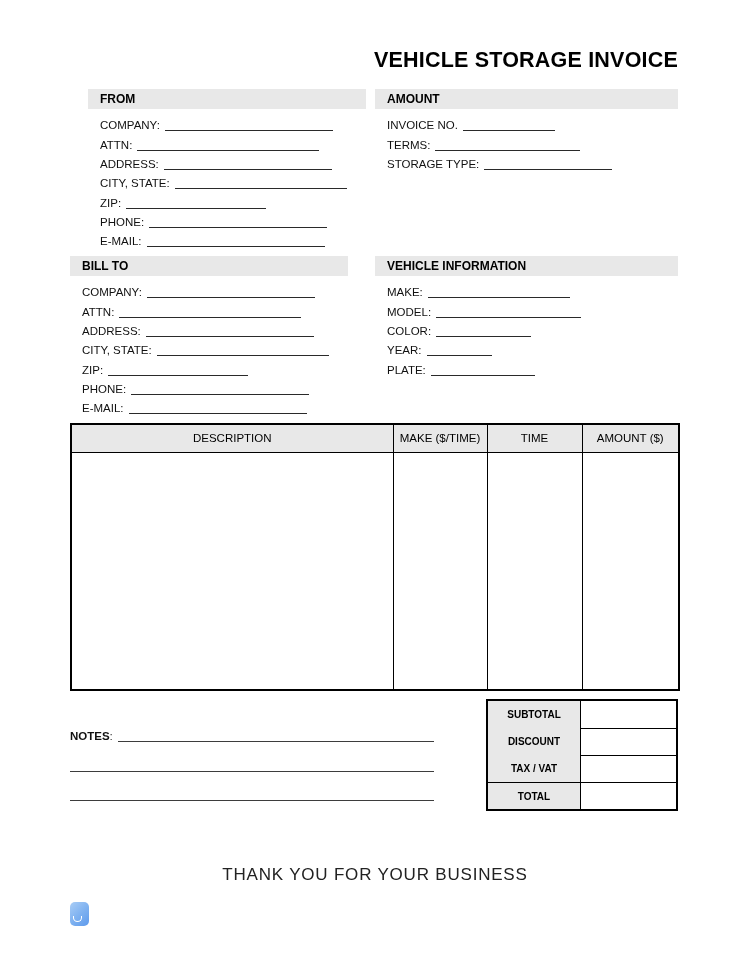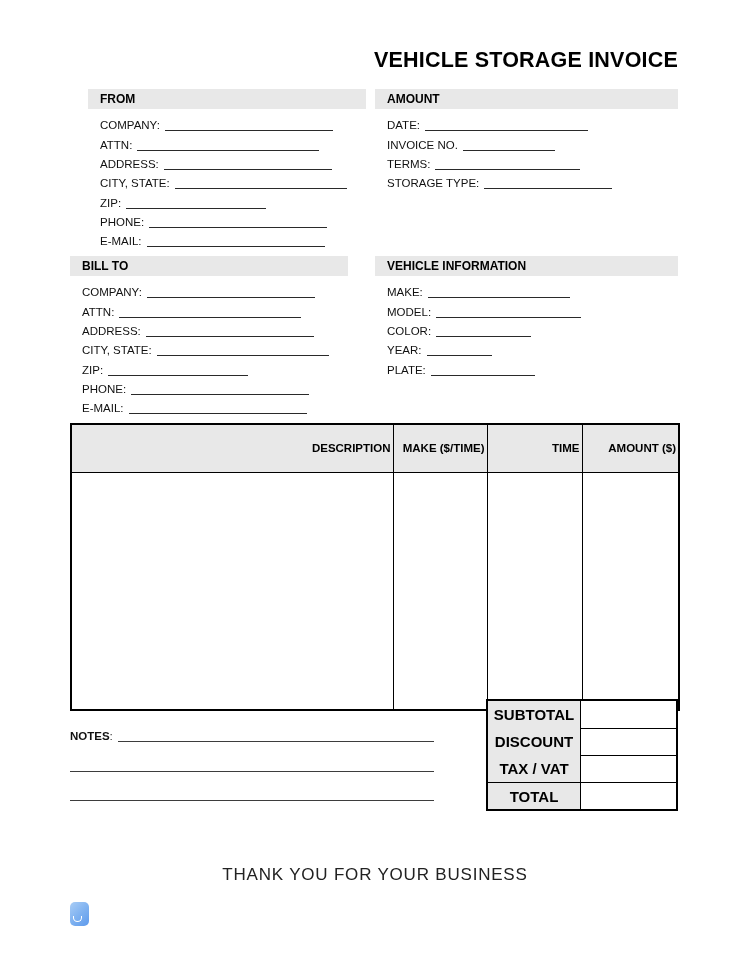--- a/index.html
+++ b/index.html
@@ -53,46 +53,46 @@
   }
   
   .items {
     position: absolute; top: 423px; left: 70px;
     width: 608px;
     border-collapse: collapse;
     table-layout: fixed;
     border: 2px solid var(--border_color, #000);
   }
   .items th {
-    height: 48px;
+    height: 28px;
     background: var(--bar_bg, #e8e8e8);
     border: 1px solid var(--border_color, #000);
-    font-size: 11.5px; font-weight: bold;
-    text-align: right;
+    font-size: 11.5px; font-weight: normal;
+    text-align: center;
     color: #000;
     padding: 0 2px;
   }
   .items td {
     height: 238px;
     border-left: 1px solid var(--border_color, #000);
     border-right: 1px solid var(--border_color, #000);
     background: #fff;
   }
   
   .totals {
     position: absolute; top: 699px; left: 486px;
     width: 192px;
     border: 2px solid var(--border_color, #000);
   }
   .trow { display: flex; height: 27px; }
   .trow .tlabel {
     flex: 0 0 93px;
     background: var(--bar_bg, #e8e8e8);
     border-right: 1.5px solid var(--border_color, #000);
-    font-size: 15px; font-weight: bold;
+    font-size: 10px; font-weight: bold;
     display: flex; align-items: center; justify-content: center;
     color: #000;
   }
   .trow .tval { flex: 1; background: #fff; }
   .trow.r1 .tval, .trow.r2 .tval { border-top: 1.5px solid var(--border_color, #000); }
   .trow.total-row { border-top: 1.7px solid var(--border_color, #000); }
   
   .notes { position: absolute; top: 713px; left: 70px; width: 364px; }
   .nrow { height: 29.3px; display: flex; align-items: flex-end; text-align: right; }
   .nlabel { font-size: 11.5px; font-weight: bold; white-space: nowrap; }
@@ -162,24 +162,20 @@
       <div class="field">
         <span class="flabel">E-MAIL:</span>
         <span class="fline" style="width:178px"></span>
       </div>
     </div>
   </section>
 
   <section class="panel details">
     <div class="bar">AMOUNT</div>
     <div class="fields">
-      <div class="field">
-        <span class="flabel">DATE:</span>
-        <span class="fline" style="width:163px"></span>
-      </div>
       <div class="field">
         <span class="flabel">INVOICE NO.</span>
         <span class="fline" style="width:92px"></span>
       </div>
       <div class="field">
         <span class="flabel">TERMS:</span>
         <span class="fline" style="width:145px"></span>
       </div>
       <div class="field">
         <span class="flabel">STORAGE TYPE:</span>

